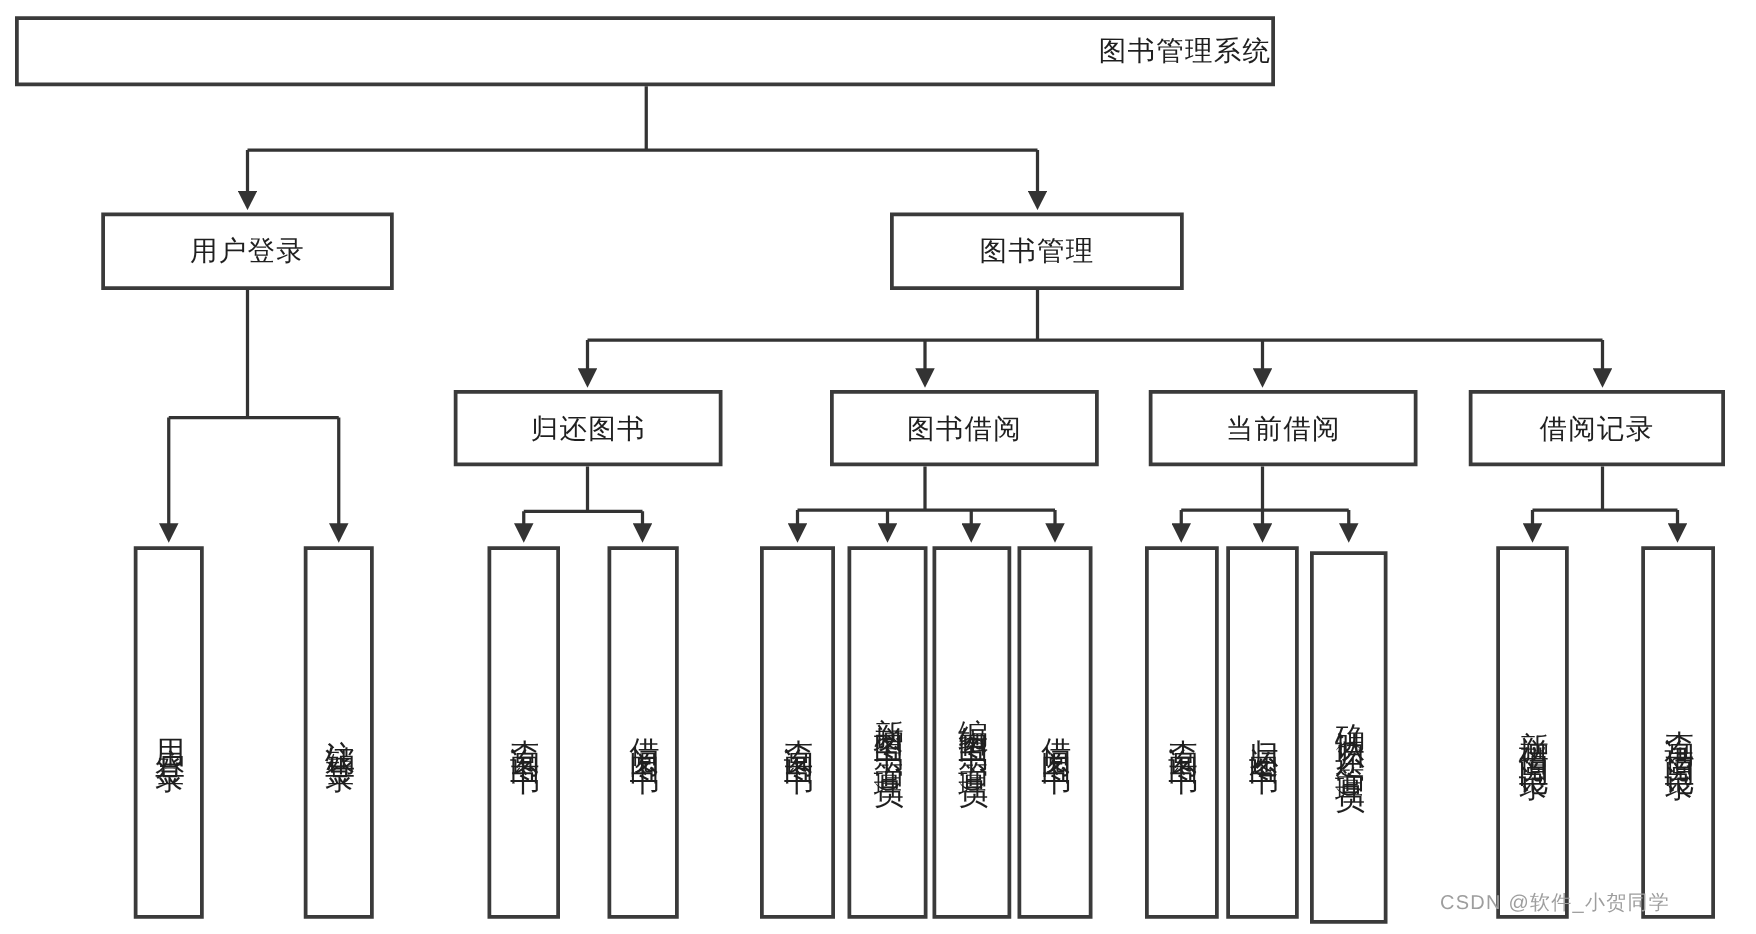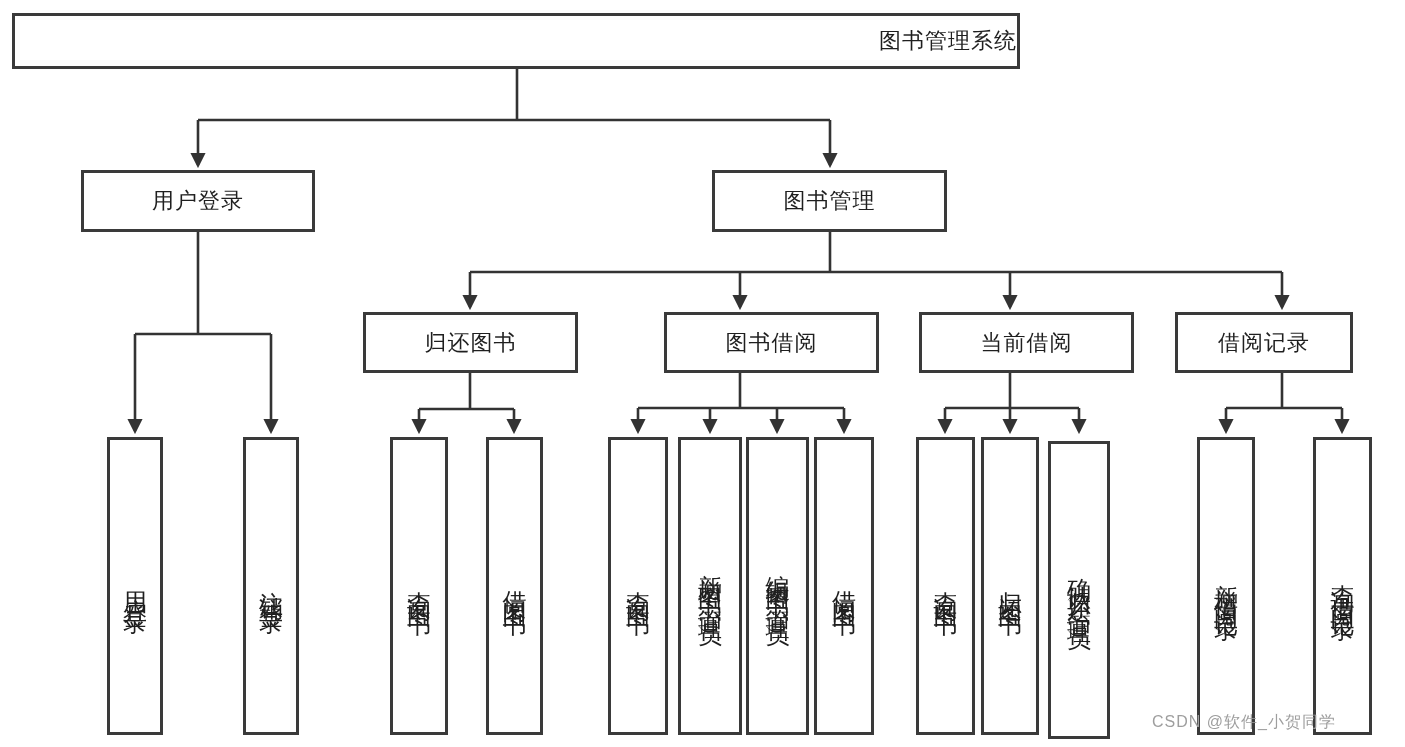--- a/index.html
+++ b/index.html
@@ -82,21 +82,21 @@
 
 <div class="node hbox" style="left:363px;top:312px;width:215px;height:61px;">
   <span>归还图书</span>
 </div>
 <div class="node hbox" style="left:664px;top:312px;width:215px;height:61px;">
   <span>图书借阅</span>
 </div>
 <div class="node hbox" style="left:903px;top:312px;width:215px;height:61px;margin-left:16px;">
   <span>当前借阅</span>
 </div>
-<div class="node hbox" style="left:1175px;top:312px;width:178px;height:61px;">
+<div class="node hbox" style="left:1175px;top:312px;width:205px;height:61px;">
   <span>借阅记录</span>
 </div>
 
 <div class="node vbox" style="left:107px;top:437px;width:56px;height:298px;">
   <span class="vtext">用户登录</span>
 </div>
 <div class="node vbox" style="left:243px;top:437px;width:56px;height:298px;">
   <span class="vtext">注销登录</span>
 </div>
 

